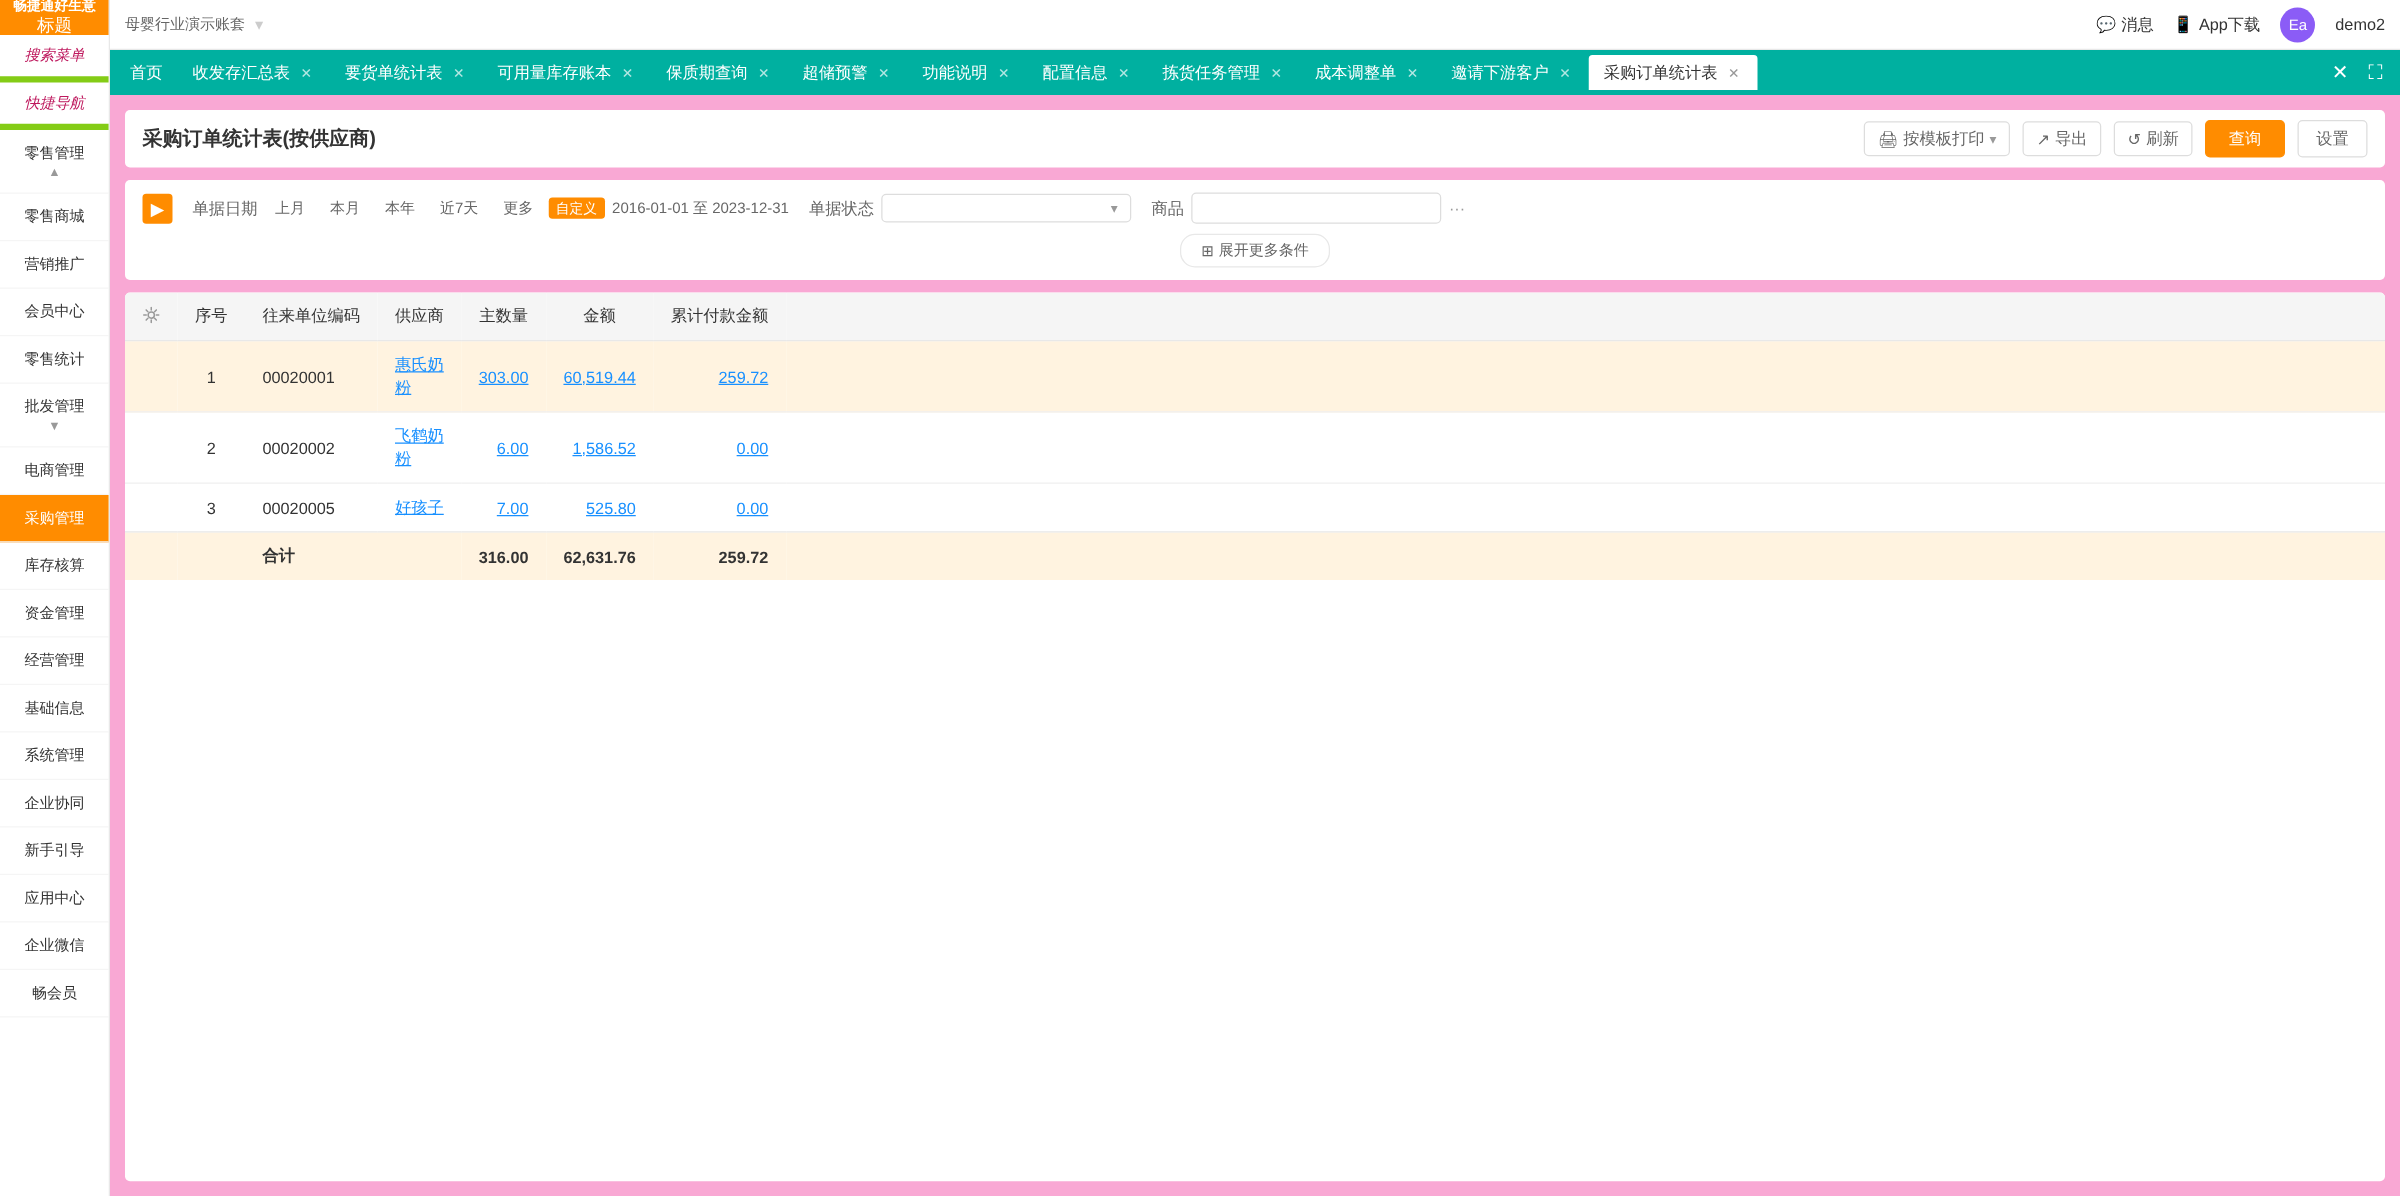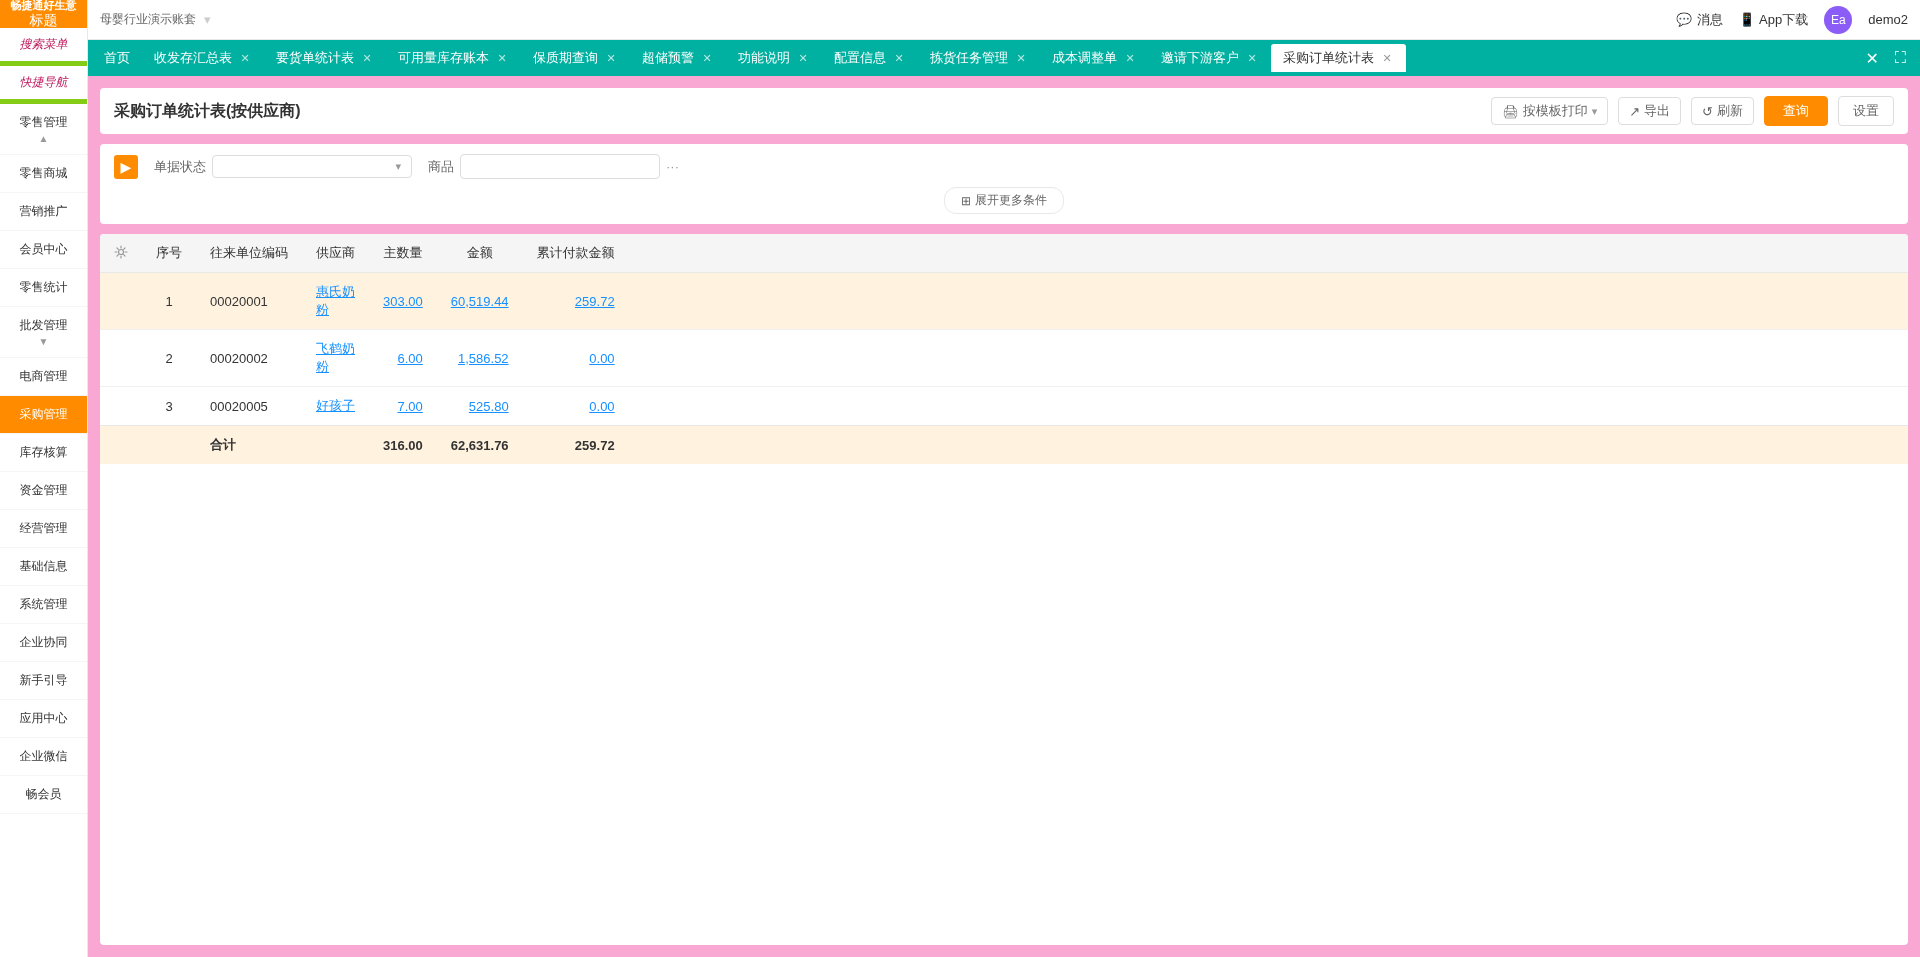--- a/index.html
+++ b/index.html
@@ -501,20 +501,32 @@
         </div>
         <button class="btn-primary">查询</button>
         <button class="btn-settings">设置</button>
       </div>
     </div>
 
     <div class="filter-area">
       <div class="filter-row">
         <button class="filter-collapse-btn">▶</button>
         <div class="filter-item">
+          <span class="filter-label">单据日期</span>
+          <div class="date-shortcuts">
+            <span class="date-btn">上月</span>
+            <span class="date-btn">本月</span>
+            <span class="date-btn">本年</span>
+            <span class="date-btn">近7天</span>
+            <span class="date-btn">更多</span>
+            <span class="custom-badge">自定义</span>
+          </div>
+          <span class="date-range">2016-01-01 至 2023-12-31</span>
+        </div>
+        <div class="filter-item">
           <span class="filter-label">单据状态</span>
           <div class="filter-select">
             <span></span>
             <span style="flex:1"></span>
             <span class="arrow">▾</span>
           </div>
         </div>
         <div class="filter-item">
           <span class="filter-label">商品</span>
           <input class="filter-input" type="text" value="" style="">

